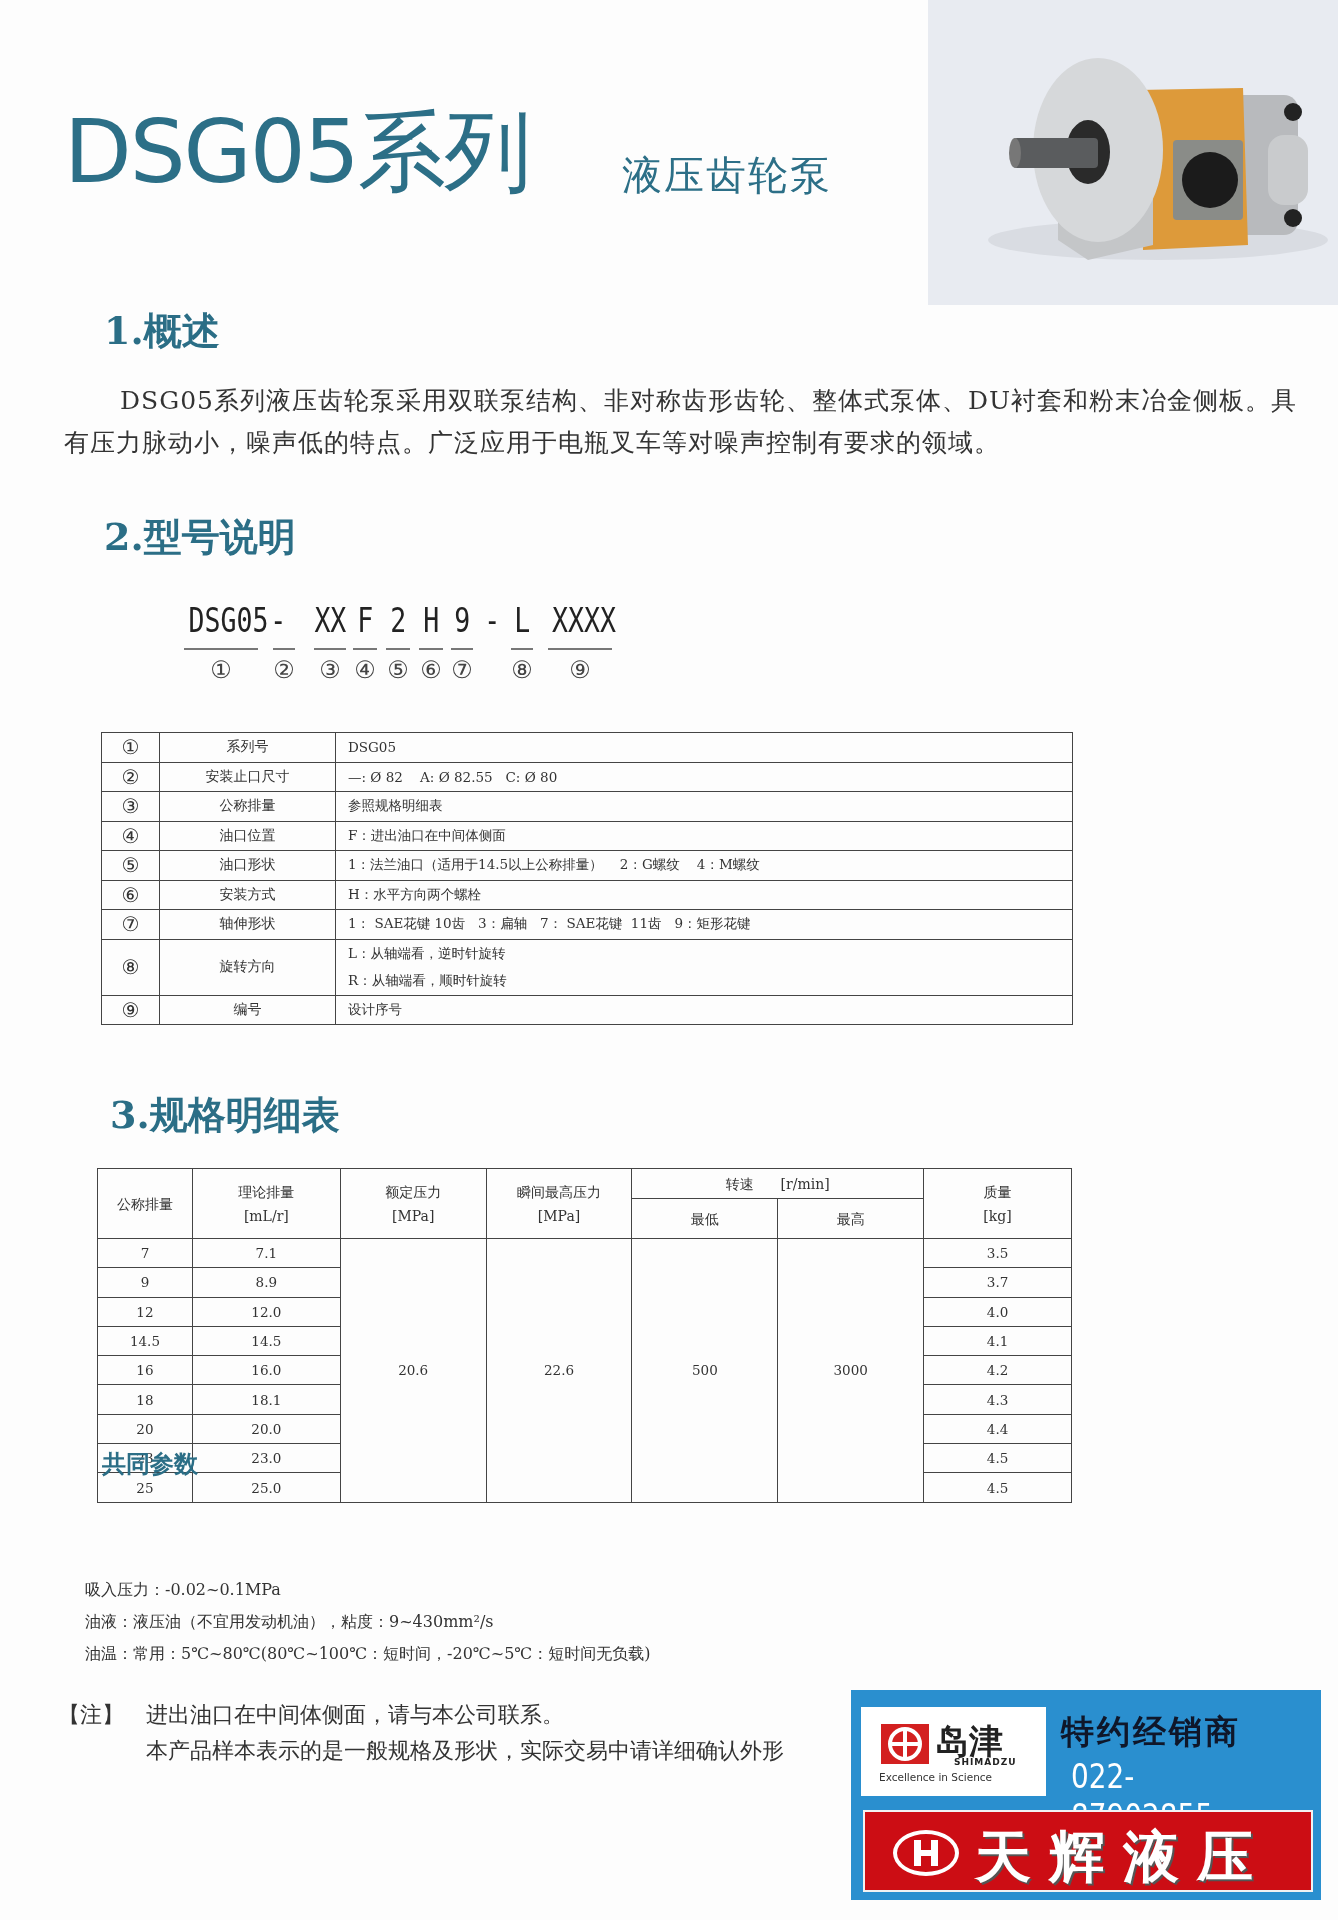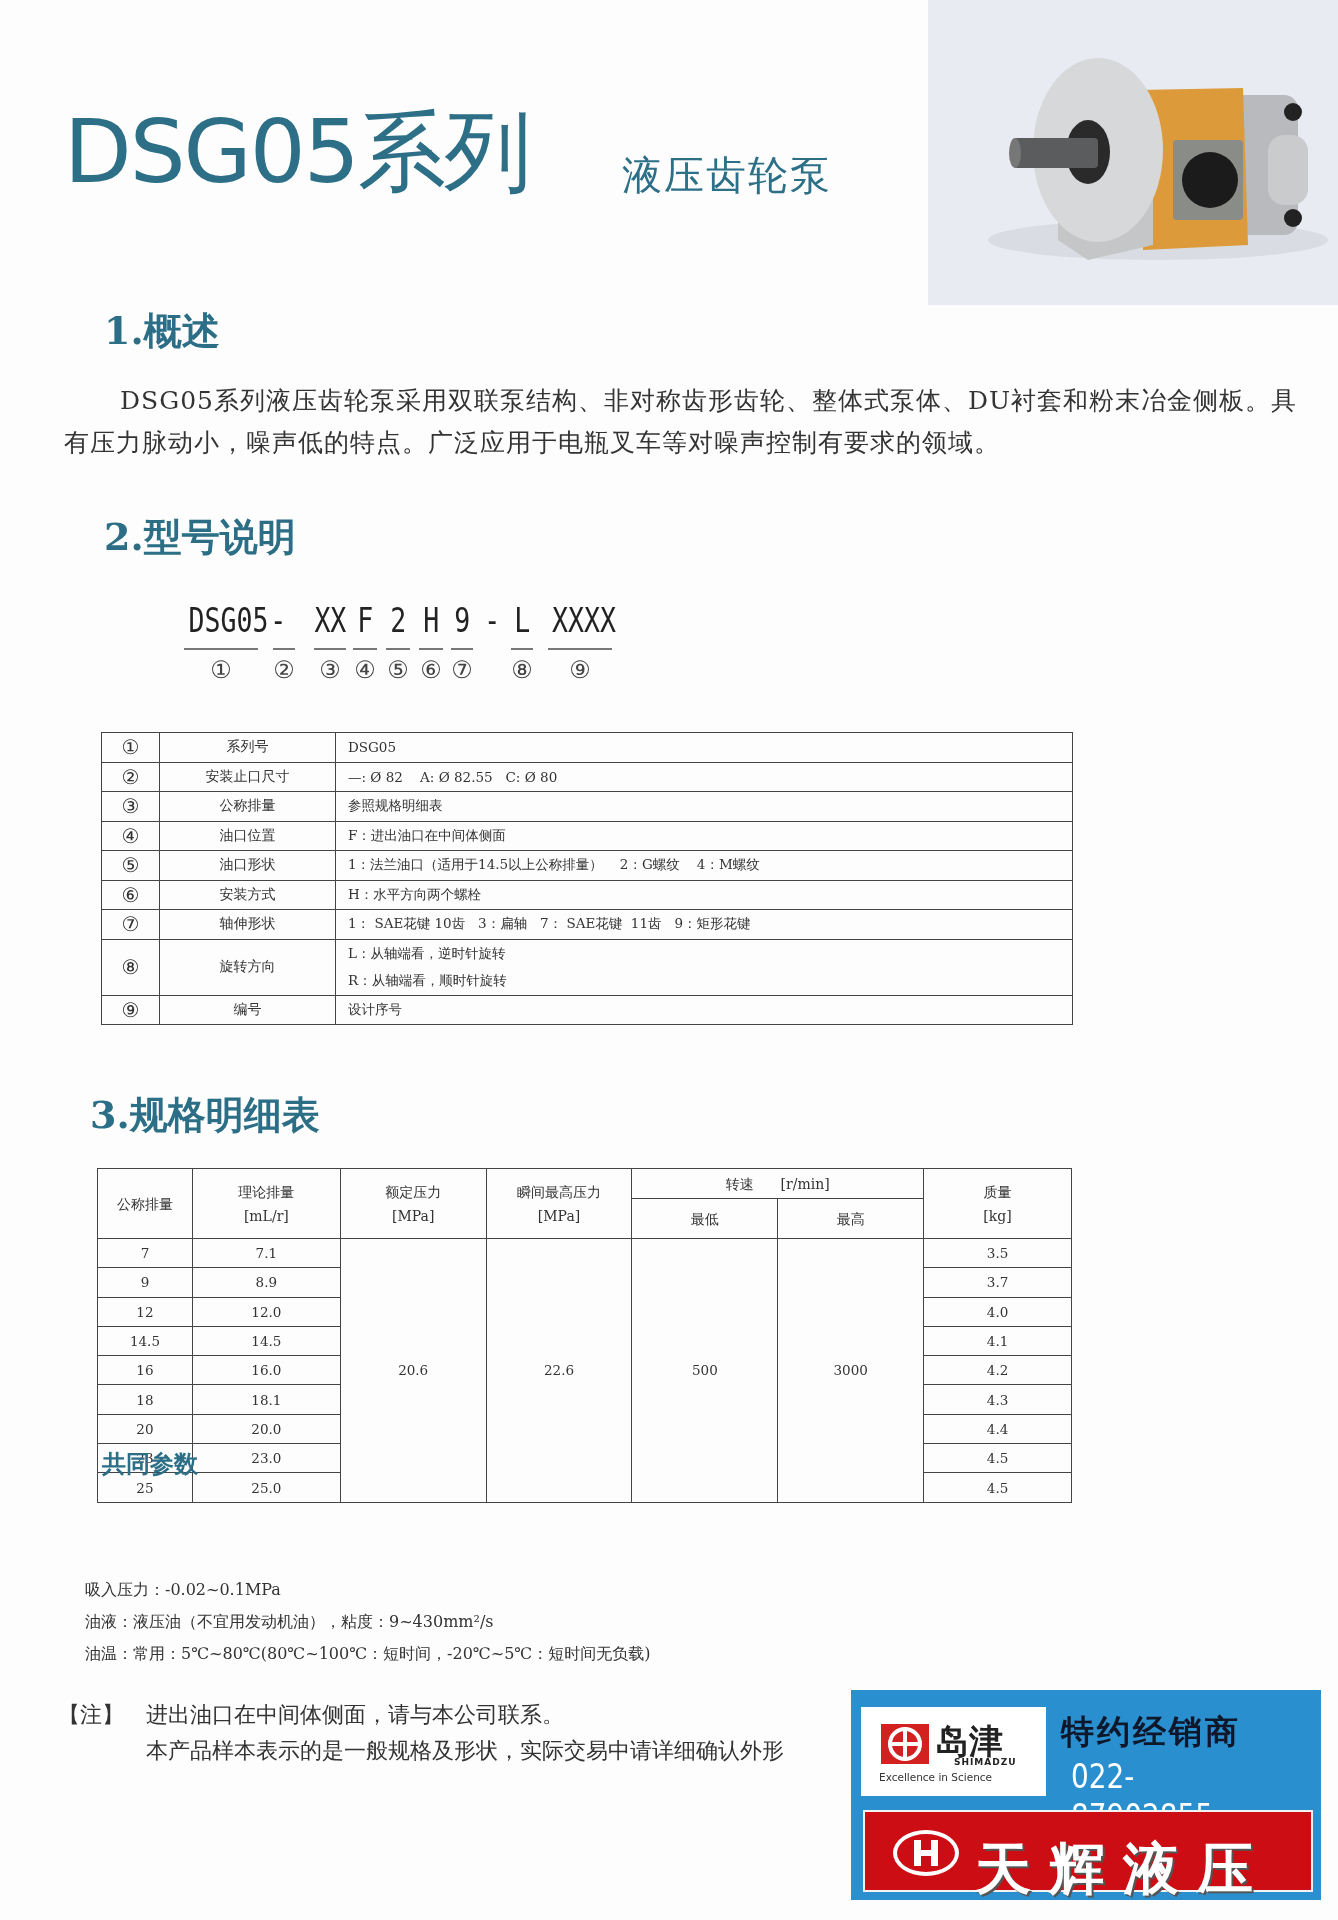--- a/index.html
+++ b/index.html
@@ -19,39 +19,39 @@
   .ml{position:absolute;top:48px;height:0;border-top:2px solid #777;}
   .mn{position:absolute;top:56px;font-size:24px;color:#444;text-align:center;font-family:"DejaVu Serif",serif;}
   table{border-collapse:collapse;position:absolute;}
   table td{border:1.6px solid #444;text-align:center;font-size:14px;color:#333;padding:0;}
   #model-table{left:101px;top:732px;width:972px;}
   #model-table td.c{text-align:left;padding-left:12px;font-size:13.5px;}
   #model-table tr{height:29.5px;}
   #model-table tr.hdr{height:40px;}
   #model-table tr.hdr td{font-size:18px;letter-spacing:10px;}
   #model-table td.n{font-size:20px;}
-  #h-spec{left:44px;top:1096px;}
+  #h-spec{left:64px;top:1096px;}
   #spec-table{left:97px;top:1168px;width:975px;}
   #spec-table td{font-size:13.5px;height:28.3px;}
   #spec-table .hd{font-size:14px;line-height:24px;}
   #h-common{left:56px;top:1452px;font-size:24px;}
   .cp{left:58px;font-size:16px;color:#333;margin-left:27px;}
   #note-label{left:58px;top:1700px;font-size:22px;color:#333;}
   .note{left:146px;font-size:22px;color:#333;font-family:"DejaVu Sans","Liberation Sans",sans-serif;}
   #banner{left:851px;top:1690px;width:470px;height:210px;background:#2a8fcf;}
   #shimadzu-box{position:absolute;left:10px;top:17px;width:185px;height:89px;background:#fff;}
   #shimadzu-mark{position:absolute;left:20px;top:17px;width:48px;height:40px;background:#d32020;}
   #shimadzu-cn{position:absolute;left:74px;top:12px;font-size:34px;font-weight:bold;color:#222;font-family:"DejaVu Sans",sans-serif;}
   #shimadzu-en{position:absolute;left:93px;top:50px;font-size:9px;font-weight:bold;color:#222;font-family:"DejaVu Sans",sans-serif;letter-spacing:1px;}
   #shimadzu-tag{position:absolute;left:18px;top:64px;font-size:10.5px;color:#333;font-family:"DejaVu Sans",sans-serif;}
   #dealer{position:absolute;left:210px;top:20px;font-size:33px;font-weight:bold;color:#0f172a;letter-spacing:3px;font-family:"DejaVu Sans",sans-serif;}
   #phone{position:absolute;left:220px;top:66px;font-size:34px;color:#fff;font-family:"DejaVu Sans",sans-serif;transform:scaleX(0.82);transform-origin:left;}
   #red-box{position:absolute;left:12px;top:120px;width:450px;height:82px;background:#cc0d14;border:2px solid #f2f2f2;box-sizing:border-box;}
   #th-logo{position:absolute;left:28px;top:18px;width:66px;height:46px;border:4px solid #fff;border-radius:50%;box-sizing:border-box;}
-  #th-name{position:absolute;left:110px;top:20px;font-size:56px;font-weight:bold;color:#fff;letter-spacing:18px;font-family:"DejaVu Sans",sans-serif;text-shadow:2px 2px 0 #555;}
+  #th-name{position:absolute;left:110px;top:8px;font-size:56px;font-weight:bold;color:#fff;letter-spacing:18px;font-family:"DejaVu Sans",sans-serif;text-shadow:2px 2px 0 #555;}
 </style>
 </head>
 <body>
 
 <div id="title" class="abs">DSG05系列</div>
 <div id="subtitle" class="abs">液压齿轮泵</div>
 
 <div id="photo" class="abs">
   <svg width="410" height="305" viewBox="0 0 410 305">
     <rect width="410" height="305" fill="#e8ebf1"></rect>

